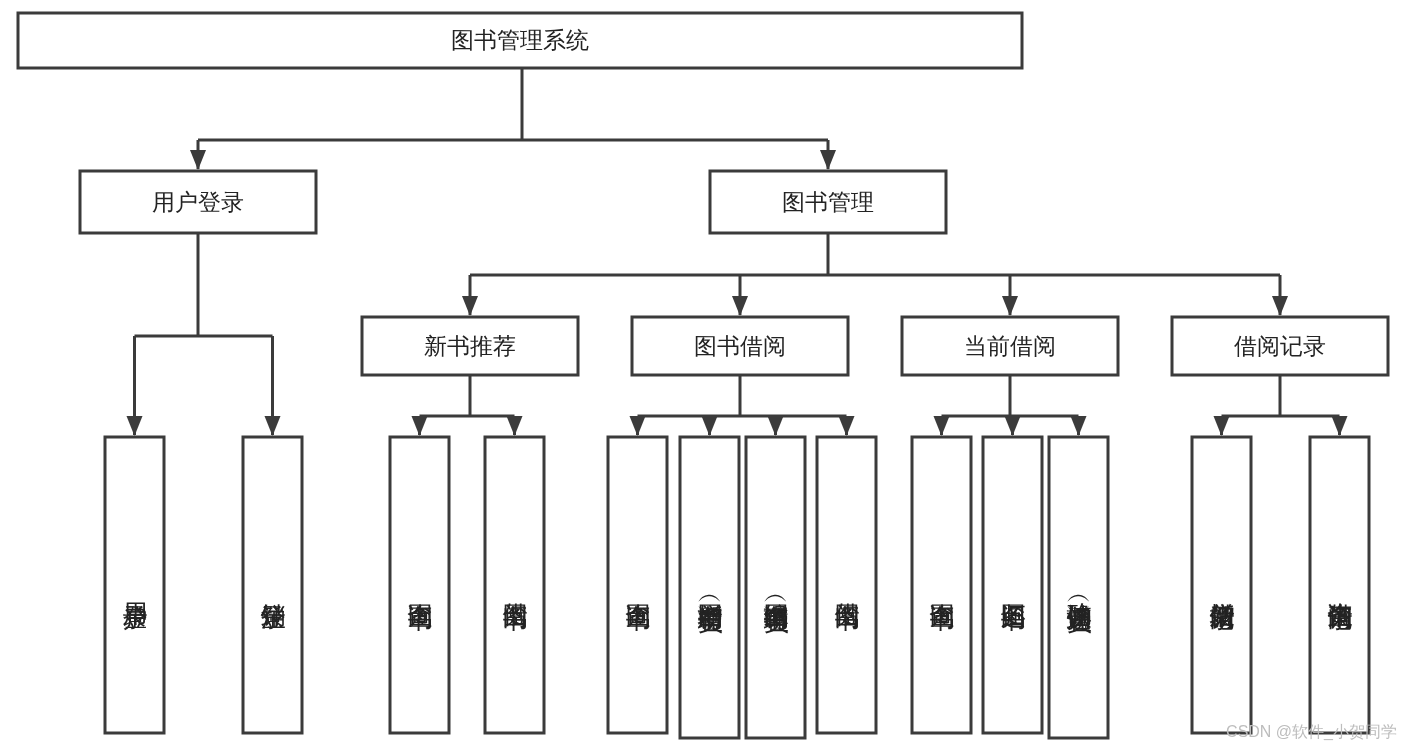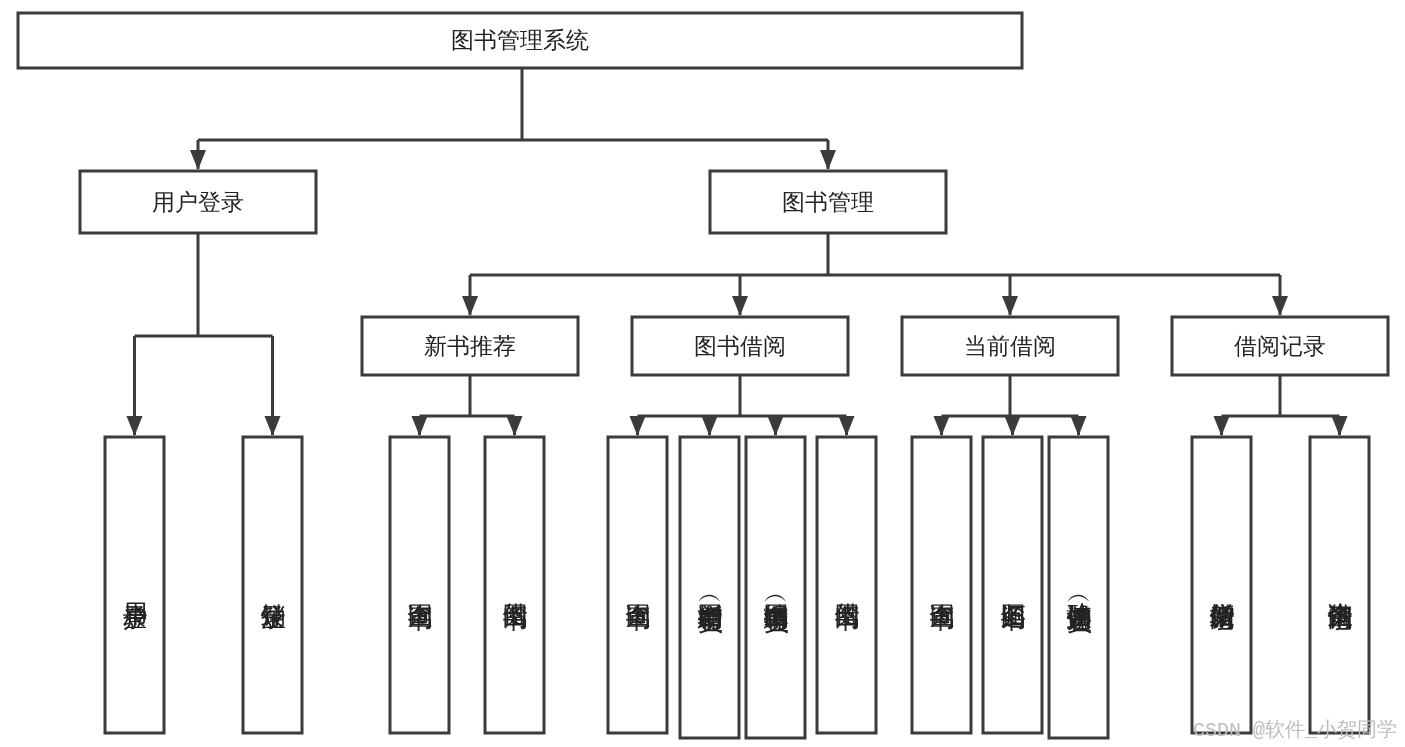--- a/index.html
+++ b/index.html
@@ -56,23 +56,23 @@
     line-height: 1.06;
     color: #232323;
     letter-spacing: 1px;
     font-family: "DejaVu Sans", "Liberation Sans", sans-serif;
     white-space: nowrap;
   }
   .watermark {
     position: absolute;
     right: 8px;
     bottom: 4px;
-    font-size: 20px;
+    font-size: 16px;
     color: #bdbdbd;
-    font-family: Liberation Mono, monospace;
+    font-family: Liberation Sans, sans-serif;
     white-space: nowrap;
   }
 </style>
 </head>
 <body>
 
 <svg id="diagram" viewBox="0 0 1405 747">
   <g id="edges-layer">
       <line x1="522" y1="68" x2="522" y2="140" class="edge"></line>
       <line x1="198" y1="140" x2="828" y2="140" class="edge"></line>

